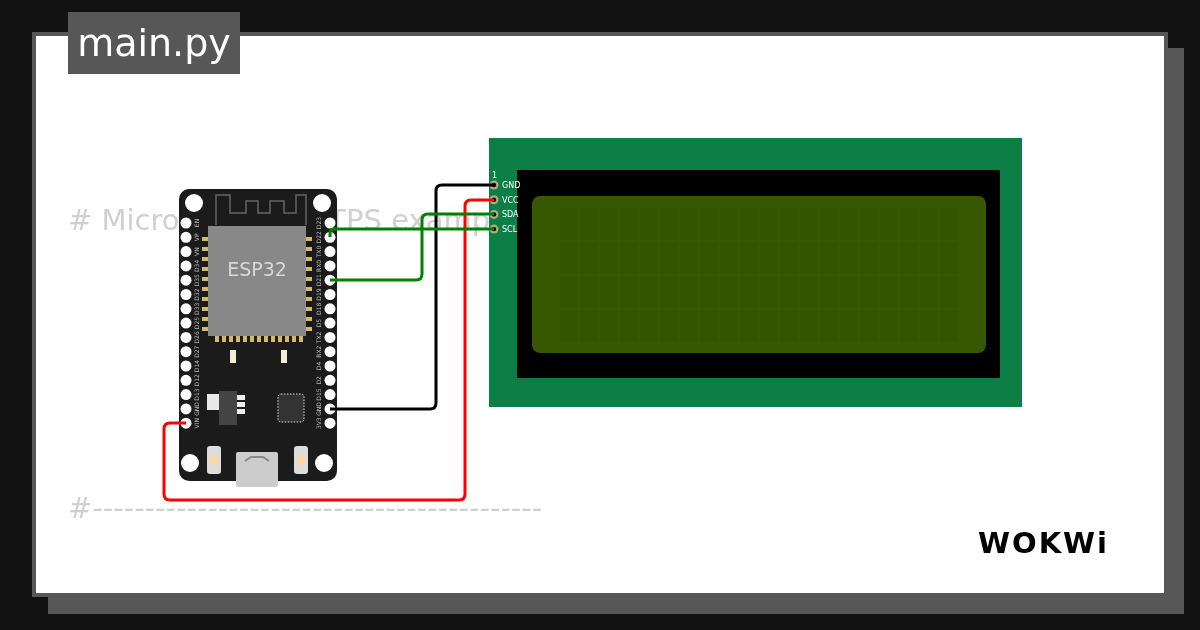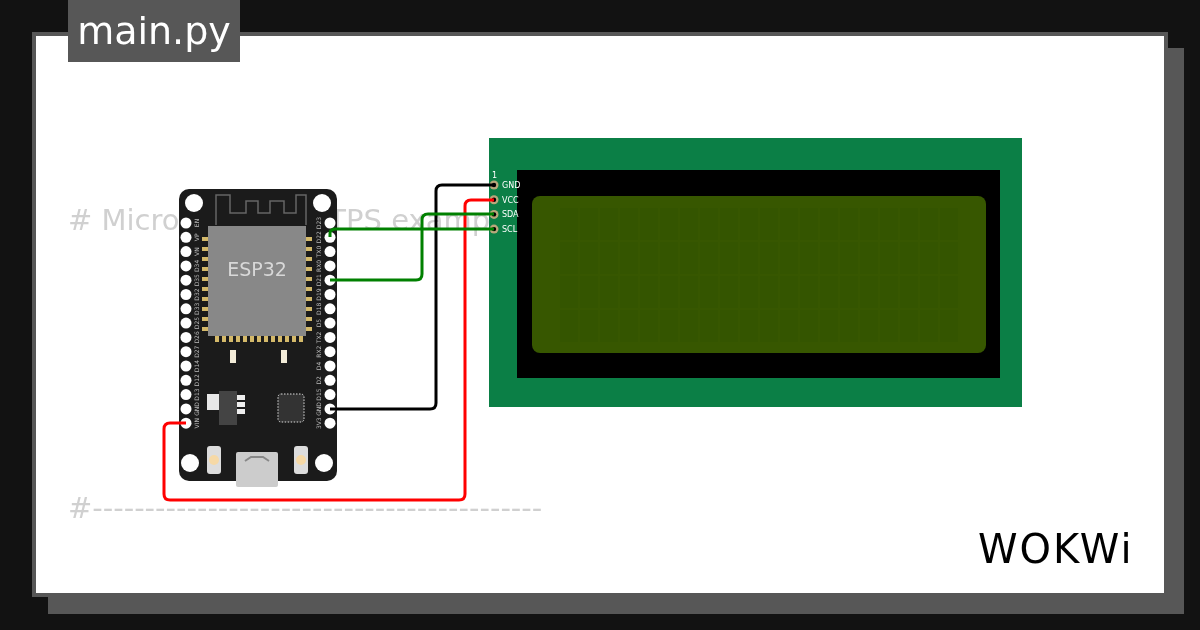--- a/index.html
+++ b/index.html
@@ -1,27 +1,27 @@
 <!DOCTYPE html>
 <html><head>
 <meta charset="utf-8">
 <style>
   html, body { margin:0; padding:0; }
   body { width:1200px; height:630px; background:#121212; position:relative; overflow:hidden;
          font-family:"DejaVu Sans", sans-serif; }
   .shadow { position:absolute; left:48px; top:48px; width:1136px; height:566px; background:#575757; }
   .card-border { position:absolute; left:32px; top:32px; width:1136px; height:565px; background:#575757; }
   .card { position:absolute; left:36px; top:36px; width:1128px; height:557px; background:#ffffff; overflow:hidden; }
-  .tab { position:absolute; left:68px; top:0; width:172px; height:62px; background:#575757; color:#ffffff;
+  .tab { position:absolute; left:68px; top:12px; width:172px; height:62px; background:#575757; color:#ffffff;
          font-size:38px; line-height:62px; text-align:center; box-sizing:border-box; padding-bottom:4px; }
   .code { position:absolute; left:32px; top:64px; margin:0; color:#d0d0d0; font-size:29px; line-height:48px; white-space:pre; }
   .code .ln { display:block; height:48px; }
   .scene { position:absolute; left:0; top:0; width:1200px; height:630px; }
-  .wokwi { position:absolute; left:978px; top:526px; font-size:40px; color:#000; letter-spacing:2px;
-           font-weight:normal; font-family:"DejaVu Sans", sans-serif; }
+  .wokwi { position:absolute; left:978px; top:526px; font-size:29px; color:#000; letter-spacing:2px;
+           font-weight:bold; font-family:"DejaVu Sans", sans-serif; }
 </style>
 </head>
 <body>
 
 <div class="shadow"></div>
 <div class="card-border"></div>
 
 <div class="card">
   <div class="code">
     <span class="ln"># MicroPython HTTPS example for Wokwi.com</span>

